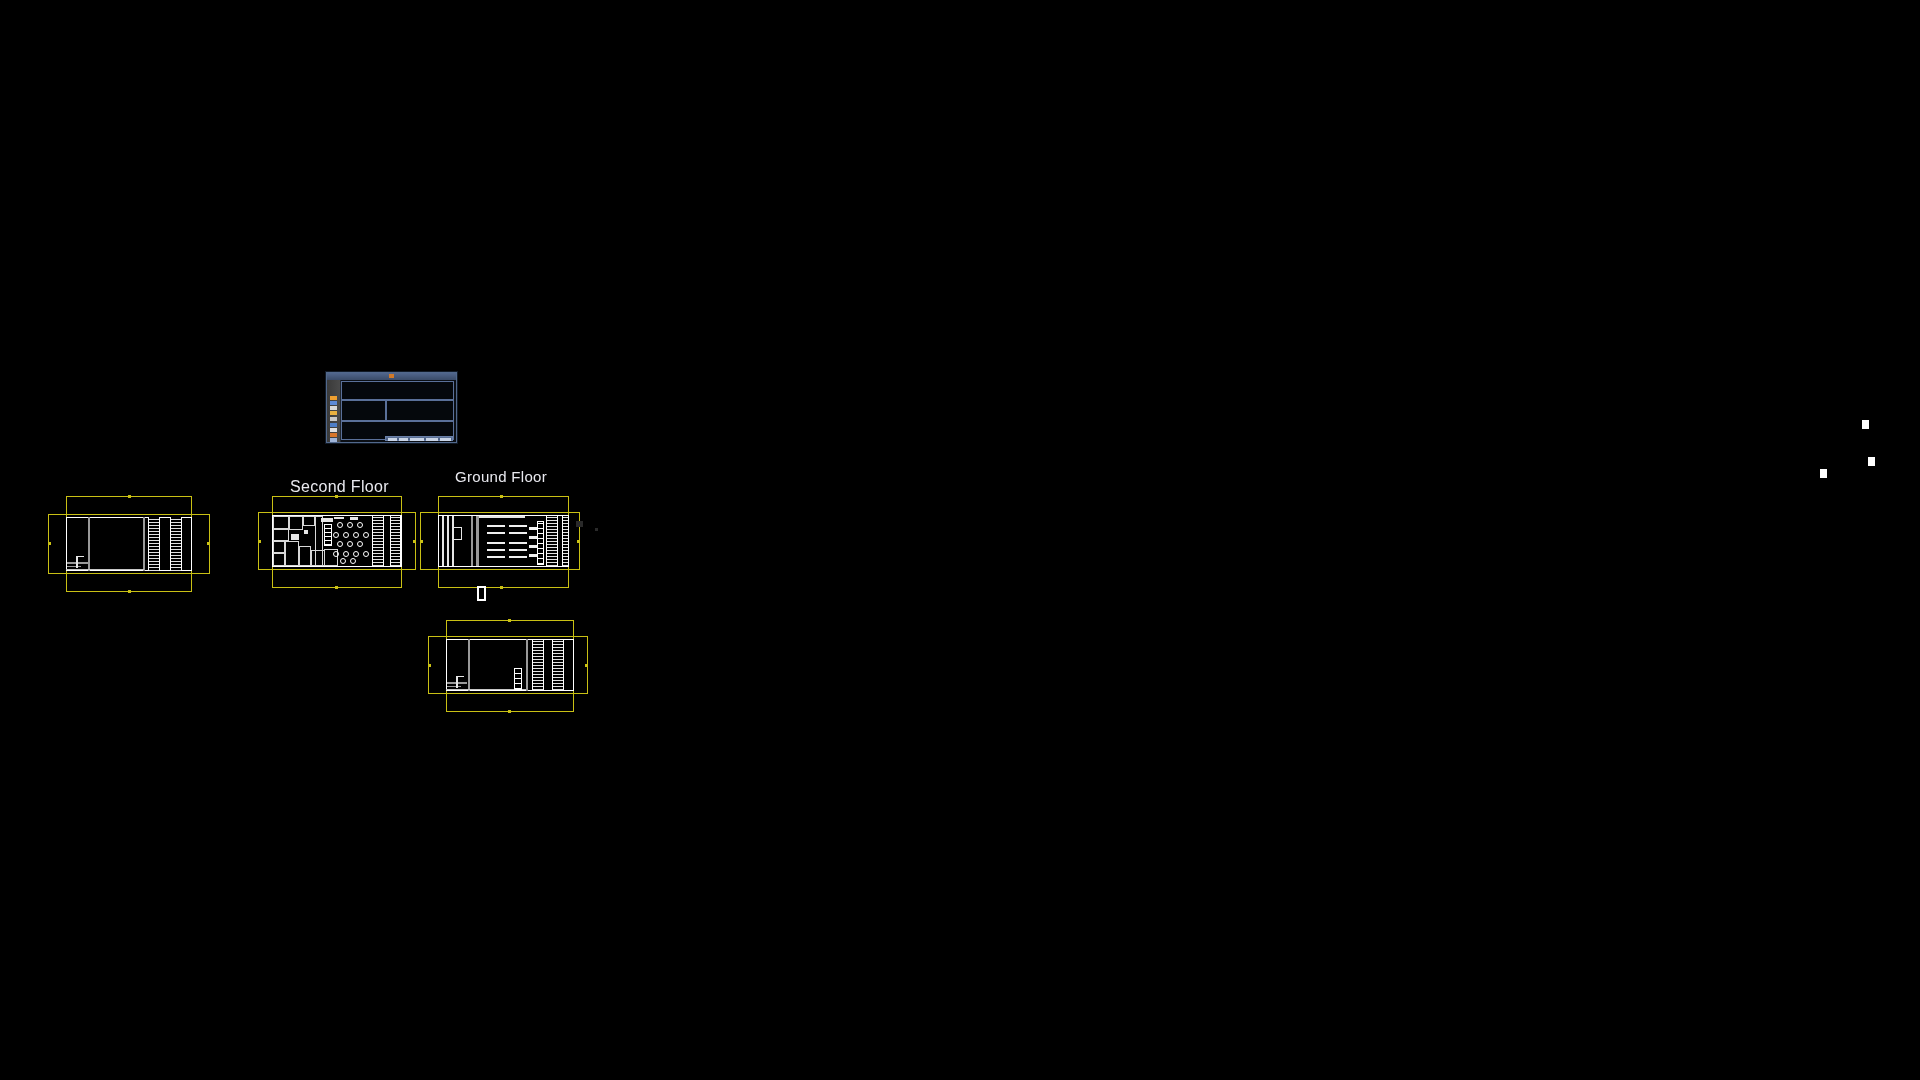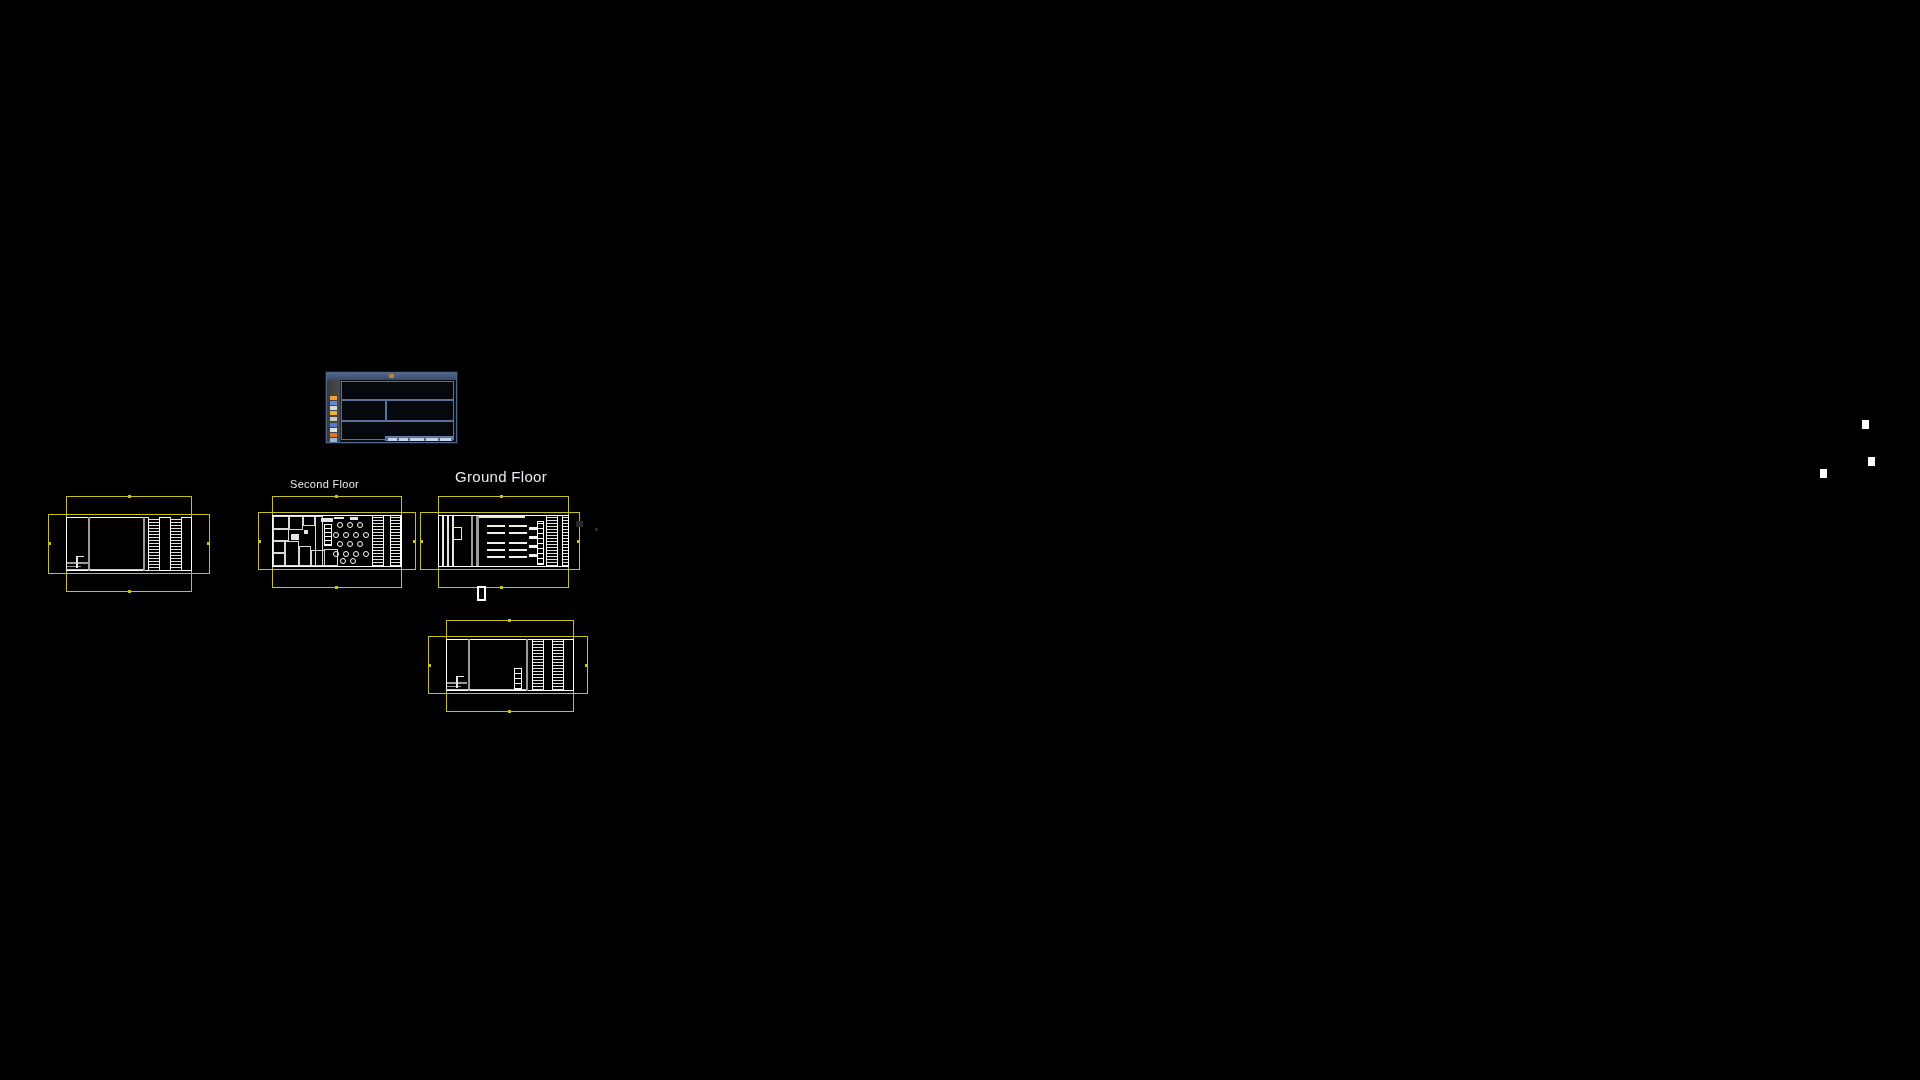--- a/index.html
+++ b/index.html
@@ -85,21 +85,21 @@
     <div class="wallgray" style="left:95px;top:23px;width:2px;height:54px;"></div>
     <div class="wallthin" style="left:18px;top:75px;width:78px;height:1px;"></div>
     <div class="wallgray" style="left:19px;top:68px;width:22px;height:2px;"></div>
     <div class="wallgray" style="left:19px;top:72px;width:14px;height:1px;"></div>
     <div class="wall" style="left:28px;top:62px;width:2px;height:12px;"></div>
     <div class="wall" style="left:30px;top:62px;width:6px;height:1px;"></div>
     <div class="hatch" style="left:100px;top:23px;width:12px;height:54px;"></div>
     <div class="hatch" style="left:122px;top:23px;width:12px;height:54px;"></div>
   </div>
 
-  <div class="plan-label" style="left:290px;top:478px;font-size:11px;">Second Floor</div>
+  <div class="plan-label" style="left:290px;top:478px;font-size:16px;">Second Floor</div>
 
   <div class="plan" style="left:258px;top:494px;width:160px;height:100px;">
     <div class="dimframe" style="left:14px;top:2px;width:130px;height:92px;"></div>
     <div class="dimframe" style="left:0px;top:18px;width:158px;height:58px;"></div>
     <div class="dimtick" style="left:77px;top:1px;width:3px;height:3px;"></div>
     <div class="dimtick" style="left:77px;top:92px;width:3px;height:3px;"></div>
     <div class="dimtick" style="left:0px;top:46px;width:3px;height:3px;"></div>
     <div class="dimtick" style="left:155px;top:46px;width:3px;height:3px;"></div>
 
     <div class="wallbox" style="left:14px;top:21px;width:130px;height:52px;"></div>

